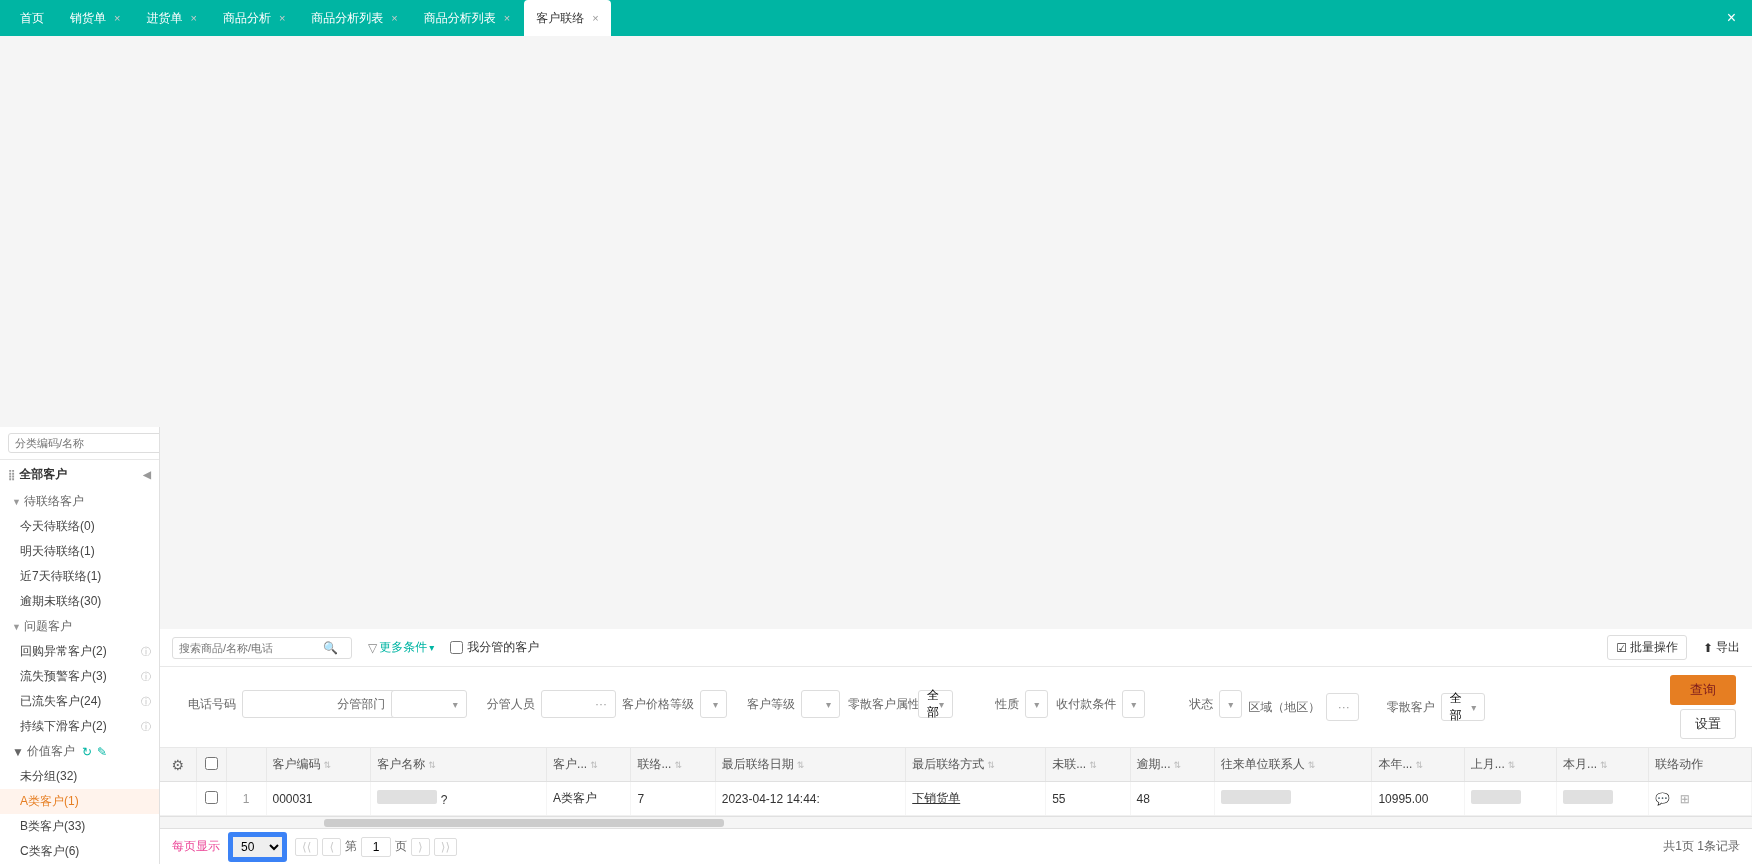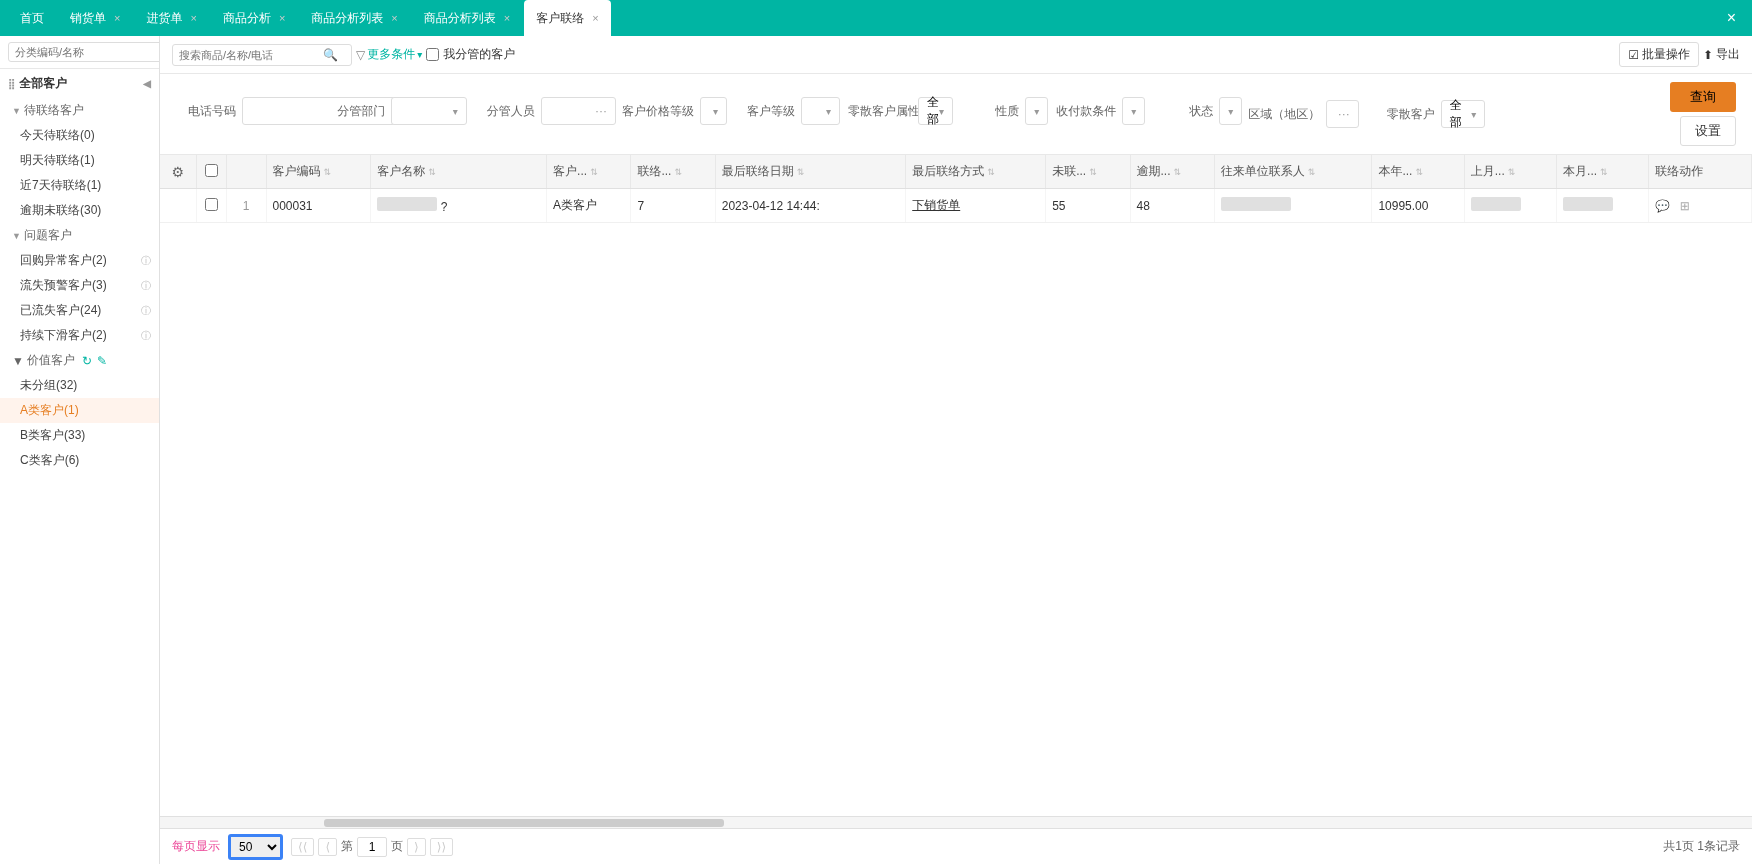--- a/index.html
+++ b/index.html
@@ -42,20 +42,21 @@
       color: #fff;
       font-size: 16px;
       cursor: pointer;
       padding: 0 8px;
     }
 
     
     .main-layout {
       display: flex;
       height: calc(864px - 36px);
+      align-items: flex-end;
     }
 
     
     .sidebar {
       width: 160px;
       background: #fff;
       border-right: 1px solid #e0e0e0;
       display: flex;
       flex-direction: column;
       overflow-y: auto;
@@ -125,21 +126,21 @@
       flex-direction: column;
       overflow: hidden;
     }
 
     
     .filter-bar {
       background: #fff;
       padding: 6px 12px;
       display: flex;
       align-items: center;
-      gap: 4px;
+      gap: 16px;
       border-bottom: 1px solid #e8e8e8;
     }
     .filter-search {
       display: flex;
       align-items: center;
       border: 1px solid #ddd;
       border-radius: 3px;
       padding: 3px 6px;
       gap: 4px;
       width: 180px;
@@ -251,21 +252,21 @@
       height: 28px;
       display: flex;
       align-items: center;
       justify-content: flex-end;
       cursor: pointer;
       background: #fff;
       color: #999;
     }
     .query-btn {
       background: #e67e22;
-      color: #000000;
+      color: #7f1d1d;
       border: none;
       border-radius: 3px;
       padding: 5px 20px;
       font-size: 13px;
       cursor: pointer;
       height: 30px;
     }
     .setting-btn {
       background: #fff;
       color: #333;
@@ -354,21 +355,21 @@
     }
     .scroll-thumb {
       background: #ccc;
       border-radius: 3px;
       height: 8px;
       width: 400px;
       margin-left: 160px;
     }
     .page-size-label { color: #ec4899; }
     .page-size-select {
-      border: 3px solid #3b82f6;
+      border: 5px solid #3b82f6;
       border-radius: 3px;
       padding: 2px 4px;
       font-size: 12px;
     }
     .page-nav {
       display: flex;
       align-items: center;
       gap: 4px;
       color: #666;
     }

